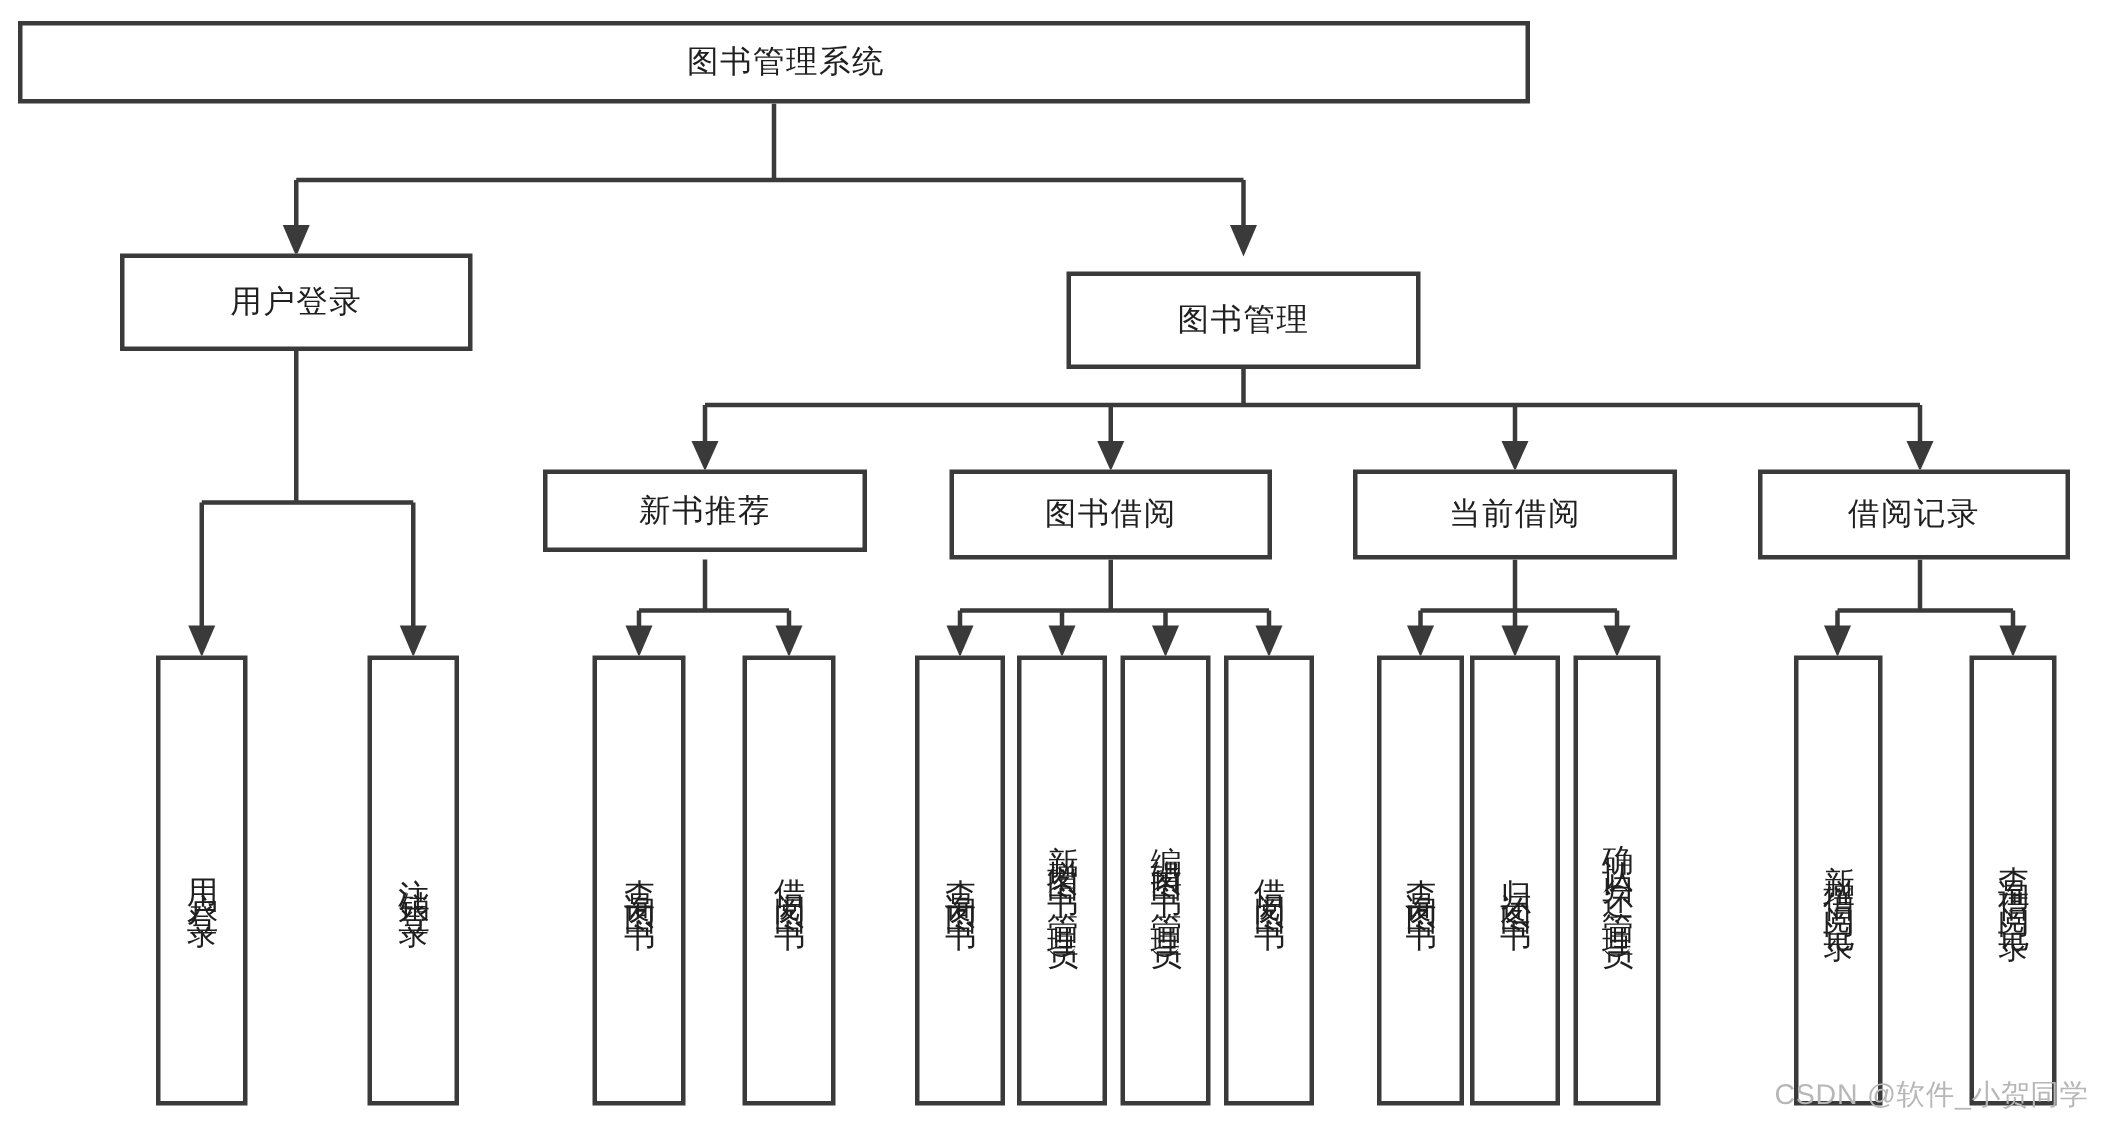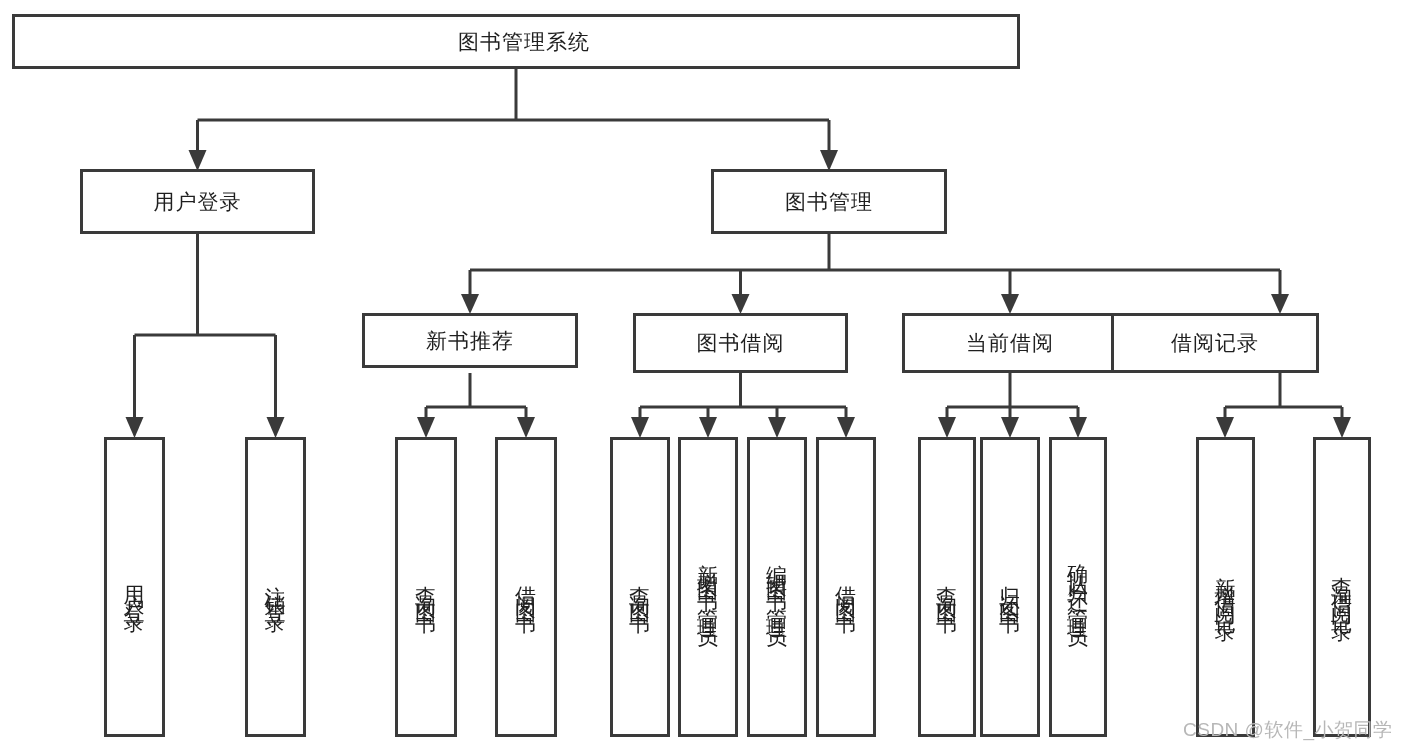--- a/index.html
+++ b/index.html
@@ -108,26 +108,26 @@
     <polygon points="938,417 956,417 947,438"></polygon>
     <polygon points="1001,417 1019,417 1010,438"></polygon>
     <polygon points="1069,417 1087,417 1078,438"></polygon>
     <polygon points="1216,417 1234,417 1225,438"></polygon>
     <polygon points="1333,417 1351,417 1342,438"></polygon>
   </svg>
 
   <div class="box h" style="left:12px;top:14px;width:1008px;height:55px;padding-left:16px;">图书管理系统</div>
 
   <div class="box h" style="left:80px;top:169px;width:235px;height:65px;">用户登录</div>
-  <div class="box h" style="left:711px;top:169px;width:236px;height:65px;">图书管理</div>
+  <div class="box h" style="left:711px;top:181px;width:236px;height:65px;">图书管理</div>
 
   <div class="box h" style="left:362px;top:313px;width:216px;height:55px;">新书推荐</div>
   <div class="box h" style="left:902px;top:313px;width:216px;height:60px;">当前借阅</div>
   <div class="box h" style="left:633px;top:313px;width:215px;height:60px;">图书借阅</div>
-  <div class="box h" style="left:1111px;top:313px;width:208px;height:60px;">借阅记录</div>
+  <div class="box h" style="left:1172px;top:313px;width:208px;height:60px;">借阅记录</div>
 
   <div class="box v" style="left:104px;top:437px;width:61px;height:300px;">用户登录</div>
   <div class="box v" style="left:245px;top:437px;width:61px;height:300px;">注销登录</div>
 
   <div class="box v" style="left:395px;top:437px;width:62px;height:300px;">查询图书</div>
   <div class="box v" style="left:495px;top:437px;width:62px;height:300px;">借阅图书</div>
 
   <div class="box v" style="left:610px;top:437px;width:60px;height:300px;">查询图书</div>
   <div class="box v" style="left:678px;top:437px;width:60px;height:300px;">新增图书（管理员）</div>
   <div class="box v" style="left:747px;top:437px;width:60px;height:300px;">编辑图书（管理员）</div>

